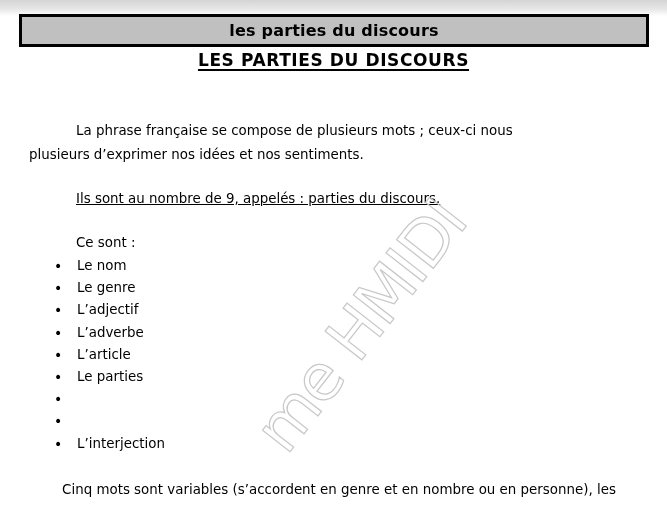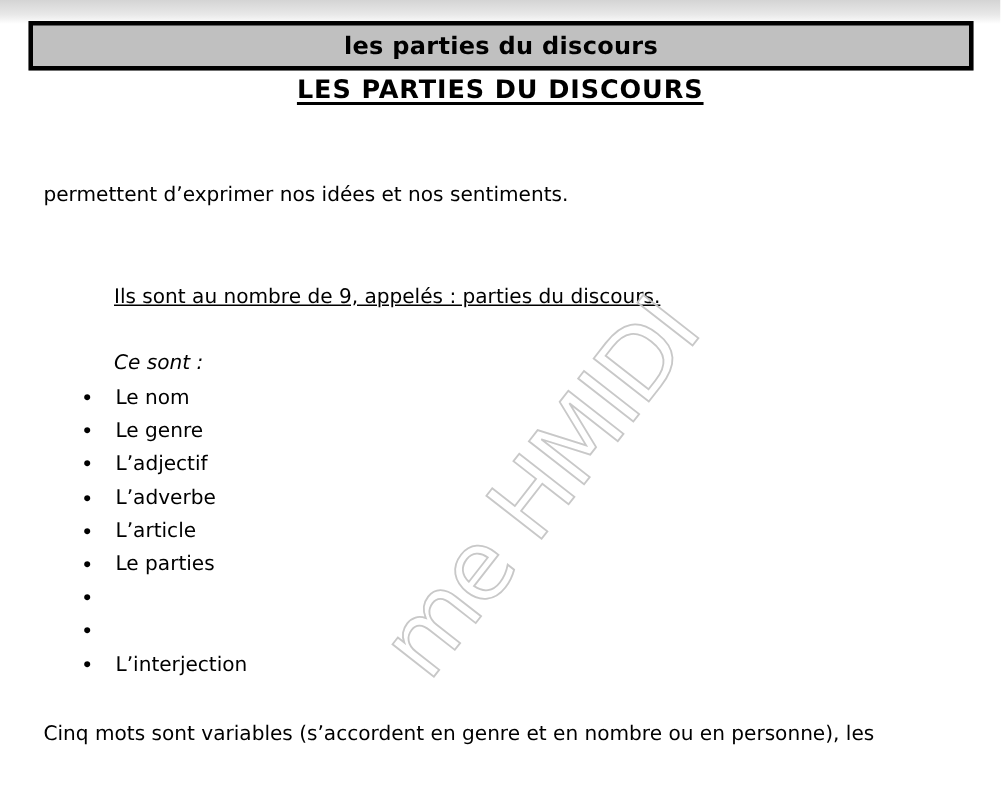--- a/index.html
+++ b/index.html
@@ -54,21 +54,21 @@
       left: 29px;
       width: 620px;
       font-size: 13.4px;
       line-height: 24px;
     }
     .para .indent {
       padding-left: 47px;
     }
     .p1 { top: 119px; }
     .p2 { top: 187px; text-decoration: underline; }
-    .p3 { top: 231px; font-style: italic; }
+    .p3 { top: 231px; }
     .list {
       position: absolute;
       left: 29px;
       top: 255px;
       margin: 0;
       padding: 0;
       list-style: none;
       font-size: 13.4px;
     }
     .list li {
@@ -76,21 +76,21 @@
       height: 22.2px;
       line-height: 22.2px;
       padding-left: 48px;
     }
     .list li .bullet {
       position: absolute;
       left: 25px;
       top: 0;
       font-size: 14px;
     }
-    .p4 { top: 479px; line-height: 22px; }
+    .p4 { top: 479px; line-height: 22px; text-align: center; }
     .watermark {
       position: absolute;
       left: 240px;
       top: 420px;
       font-size: 64px;
       font-family: "DejaVu Sans", sans-serif;
       color: transparent;
       -webkit-text-stroke: 1.2px #c8c8c8;
       transform: rotate(-52deg);
       transform-origin: left top;
@@ -104,21 +104,22 @@
 
 <div class="top-shadow"></div>
 
 <div class="title-box">
   <span>les parties du discours</span>
 </div>
 
 <div class="heading">LES PARTIES DU DISCOURS</div>
 
 <div class="para p1">
-  <div>permettent d’exprimer nos idées et nos sentiments.</div>
+  <div class="indent">La phrase française se compose de plusieurs mots ; ceux-ci nous</div>
+  <div>plusieurs d’exprimer nos idées et nos sentiments.</div>
 </div>
 
 <div class="para p2">
   <div class="indent">Ils sont au nombre de 9, appelés : parties du discours.</div>
 </div>
 
 <div class="para p3">
   <div class="indent">Ce sont :</div>
 </div>
 

